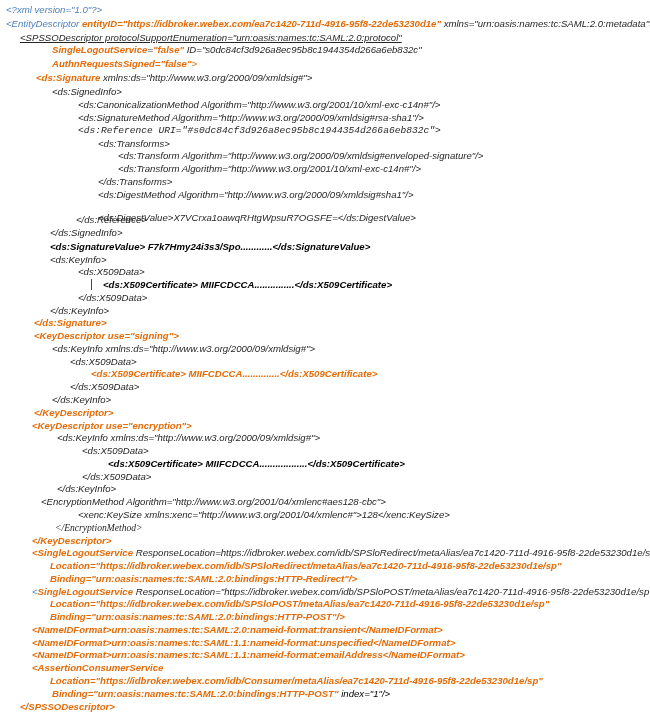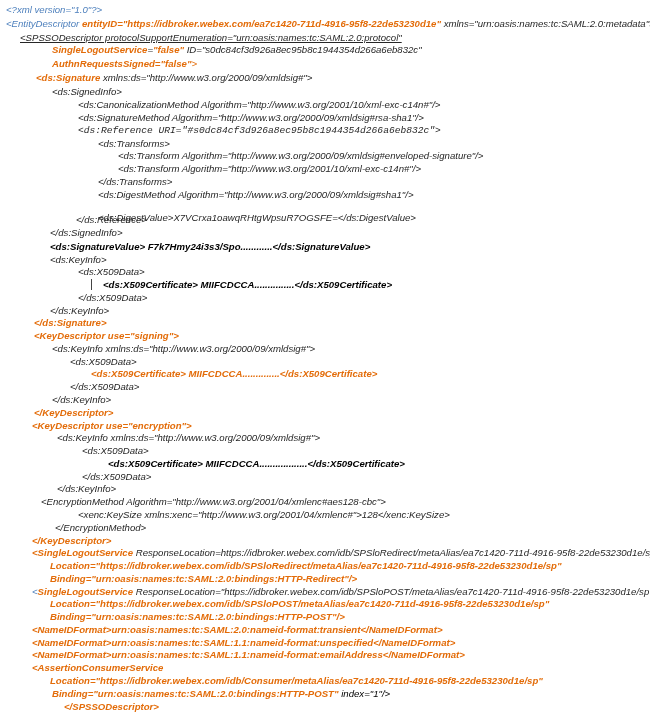--- a/index.html
+++ b/index.html
@@ -54,30 +54,30 @@
     <div class="ln" style="left: 52px; top: 390px;"><span class="dark">&lt;/ds:KeyInfo&gt;</span></div>
     <div class="ln" style="left: 34px; top: 403px;"><span class="orange b">&lt;/KeyDescriptor&gt;</span></div>
     <div class="ln" style="left: 32px; top: 416px;"><span class="orange b">&lt;KeyDescriptor use="encryption"&gt;</span></div>
     <div class="ln" style="left: 57px; top: 428px;"><span class="dark">&lt;ds:KeyInfo xmlns:ds="http://www.w3.org/2000/09/xmldsig#"&gt;</span></div>
     <div class="ln" style="left: 82px; top: 441px;"><span class="dark">&lt;ds:X509Data&gt;</span></div>
     <div class="ln" style="left: 108px; top: 454px;"><span class="black b">&lt;ds:X509Certificate&gt; MIIFCDCCA..................&lt;/ds:X509Certificate&gt;</span></div>
     <div class="ln" style="left: 82px; top: 467px;"><span class="dark">&lt;/ds:X509Data&gt;</span></div>
     <div class="ln" style="left: 57px; top: 479px;"><span class="dark">&lt;/ds:KeyInfo&gt;</span></div>
     <div class="ln" style="left: 41px; top: 492px;"><span class="dark">&lt;EncryptionMethod Algorithm="http://www.w3.org/2001/04/xmlenc#aes128-cbc"&gt;</span></div>
     <div class="ln" style="left: 78px; top: 505px;"><span class="dark">&lt;xenc:KeySize xmlns:xenc="http://www.w3.org/2001/04/xmlenc#"&gt;128&lt;/xenc:KeySize&gt;</span></div>
-    <div class="ln" style="left: 55px; top: 518px;"><span class="dark">&lt;/EncryptionMethod&gt;</span></div>
+    <div class="ln" style="left: 55px; top: 518px; font-family: Liberation Serif, serif;"><span class="dark">&lt;/EncryptionMethod&gt;</span></div>
     <div class="ln" style="left: 32px; top: 531px;"><span class="orange b">&lt;/KeyDescriptor&gt;</span></div>
     <div class="ln" style="left: 32px; top: 543px;"><span class="orange b">&lt;SingleLogoutService</span><span class="dark"> ResponseLocation=https://idbroker.webex.com/idb/SPSloRedirect/metaAlias/ea7c1420-711d-4916-95f8-22de53230d1e/sp</span></div>
     <div class="ln" style="left: 50px; top: 556px;"><span class="orange b">Location="https://idbroker.webex.com/idb/SPSloRedirect/metaAlias/ea7c1420-711d-4916-95f8-22de53230d1e/sp"</span></div>
     <div class="ln" style="left: 50px; top: 569px;"><span class="orange b">Binding="urn:oasis:names:tc:SAML:2.0:bindings:HTTP-Redirect"/&gt;</span></div>
     <div class="ln" style="left: 32px; top: 582px;"><span class="blue">&lt;</span><span class="orange b">SingleLogoutService</span><span class="dark"> ResponseLocation="https://idbroker.webex.com/idb/SPSloPOST/metaAlias/ea7c1420-711d-4916-95f8-22de53230d1e/sp"</span></div>
     <div class="ln" style="left: 50px; top: 594px;"><span class="orange b">Location="https://idbroker.webex.com/idb/SPSloPOST/metaAlias/ea7c1420-711d-4916-95f8-22de53230d1e/sp"</span></div>
     <div class="ln" style="left: 50px; top: 607px;"><span class="orange b">Binding="urn:oasis:names:tc:SAML:2.0:bindings:HTTP-POST"/&gt;</span></div>
     <div class="ln" style="left: 32px; top: 620px;"><span class="orange b">&lt;NameIDFormat&gt;urn:oasis:names:tc:SAML:2.0:nameid-format:transient&lt;/NameIDFormat&gt;</span></div>
     <div class="ln" style="left: 32px; top: 633px;"><span class="orange b">&lt;NameIDFormat&gt;urn:oasis:names:tc:SAML:1.1:nameid-format:unspecified&lt;/NameIDFormat&gt;</span></div>
     <div class="ln" style="left: 32px; top: 645px;"><span class="orange b">&lt;NameIDFormat&gt;urn:oasis:names:tc:SAML:1.1:nameid-format:emailAddress&lt;/NameIDFormat&gt;</span></div>
     <div class="ln" style="left: 32px; top: 658px;"><span class="orange b">&lt;AssertionConsumerService</span></div>
     <div class="ln" style="left: 50px; top: 671px;"><span class="orange b">Location="https://idbroker.webex.com/idb/Consumer/metaAlias/ea7c1420-711d-4916-95f8-22de53230d1e/sp"</span></div>
     <div class="ln" style="left: 52px; top: 684px;"><span class="orange b">Binding="urn:oasis:names:tc:SAML:2.0:bindings:HTTP-POST"</span><span class="black"> index="1"/&gt;</span></div>
-    <div class="ln" style="left: 20px; top: 697px; margin-left: 44px;"><span class="orange b">&lt;/SPSSODescriptor&gt;</span></div>
+    <div class="ln" style="left: 20px; top: 697px;"><span class="orange b">&lt;/SPSSODescriptor&gt;</span></div>
     <div class="ln" style="left: 4px; top: 734px; font-style: italic;"><span class="blue">&lt;/EntityDescriptor&gt;</span></div>
     <div class="vbar" style="left: 91px; top: 275px;"></div>
   </div>
 
 </body></html>

